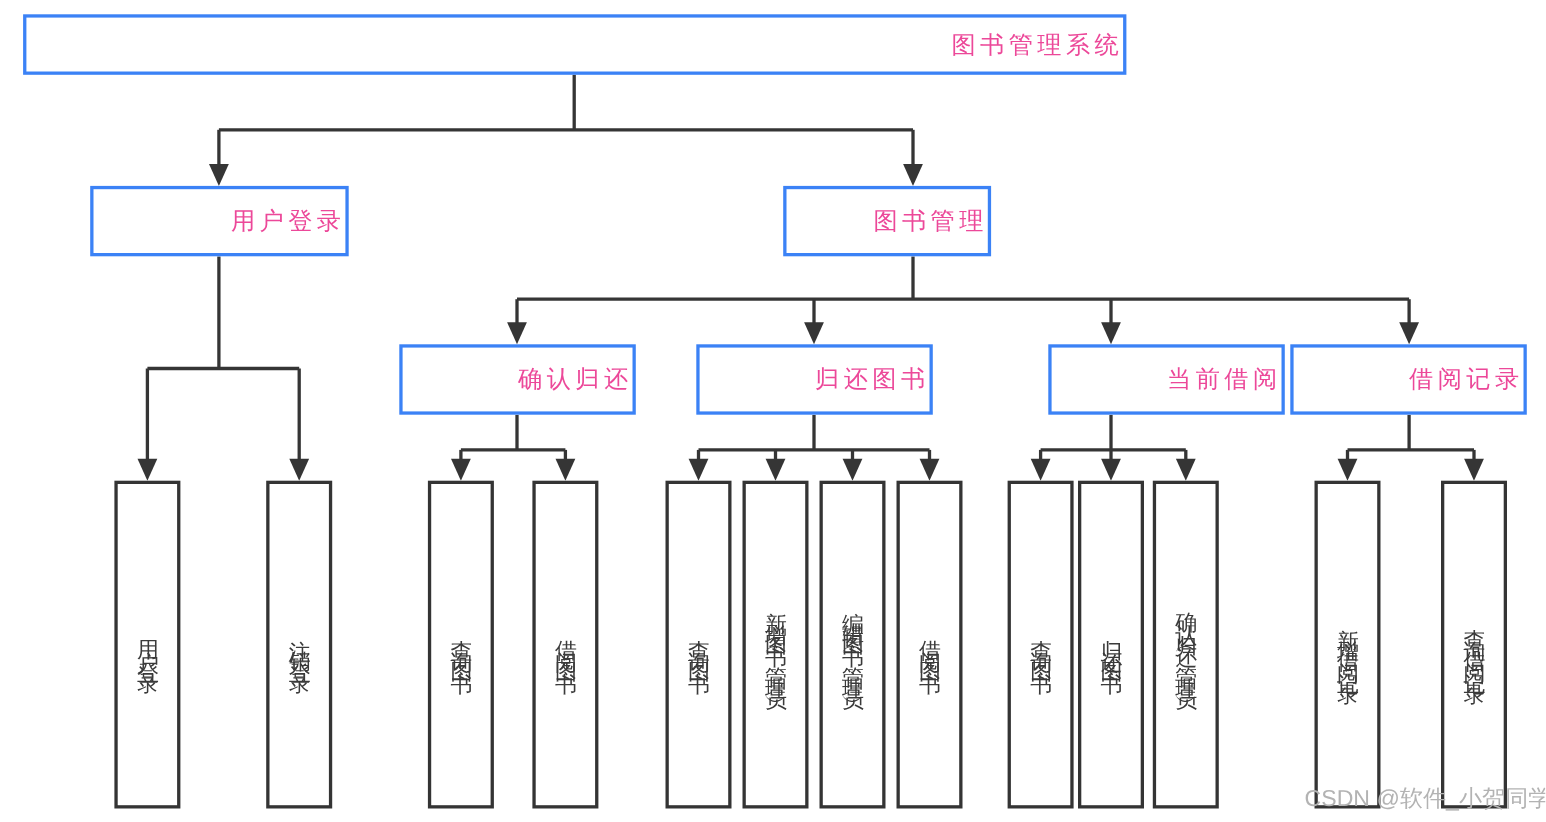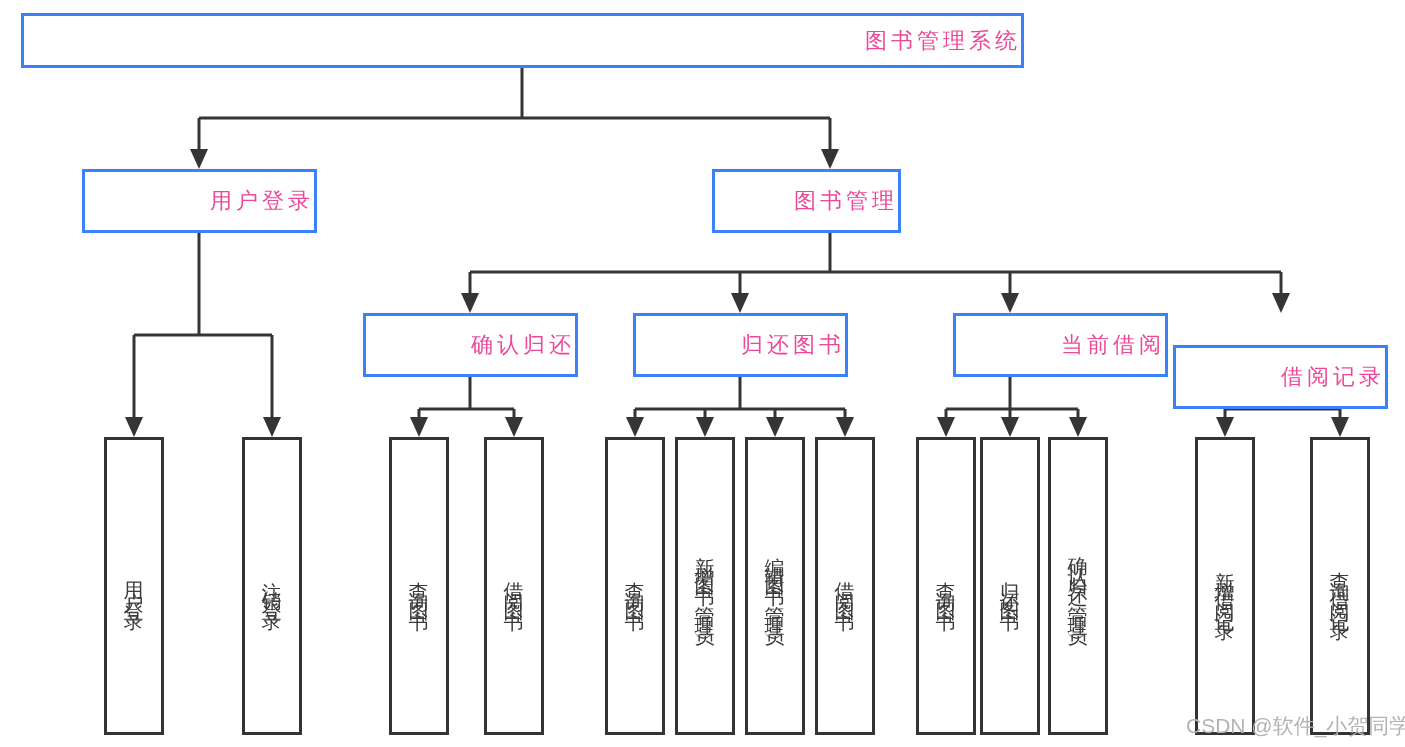--- a/index.html
+++ b/index.html
@@ -175,21 +175,21 @@
 
   <div class="node lvl3 h" style="left:363px;">
     <span class="label">确认归还</span>
   </div>
   <div class="node lvl3 h" style="left:633px;">
     <span class="label">归还图书</span>
   </div>
   <div class="node lvl3 h" style="left:953px;">
     <span class="label">当前借阅</span>
   </div>
-  <div class="node lvl3 h" style="left:1173px;margin-top:32px;">
+  <div class="node lvl3 h" style="left:1173px;">
     <span class="label">借阅记录</span>
   </div>
 
   <div class="leaf" style="left:104px;">
     <span class="label">用户登录</span>
   </div>
   <div class="leaf" style="left:242px;">
     <span class="label">注销登录</span>
   </div>
 

